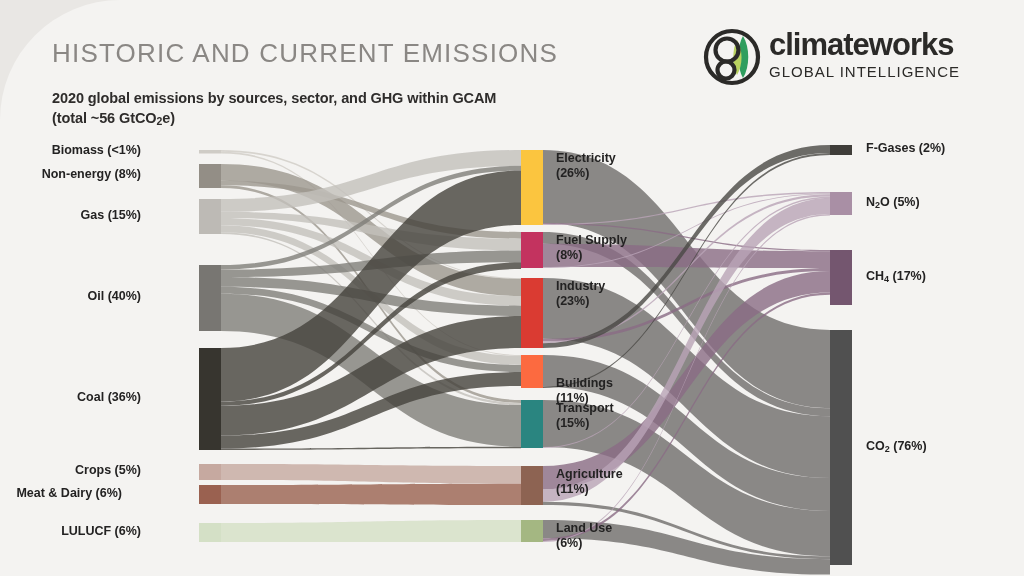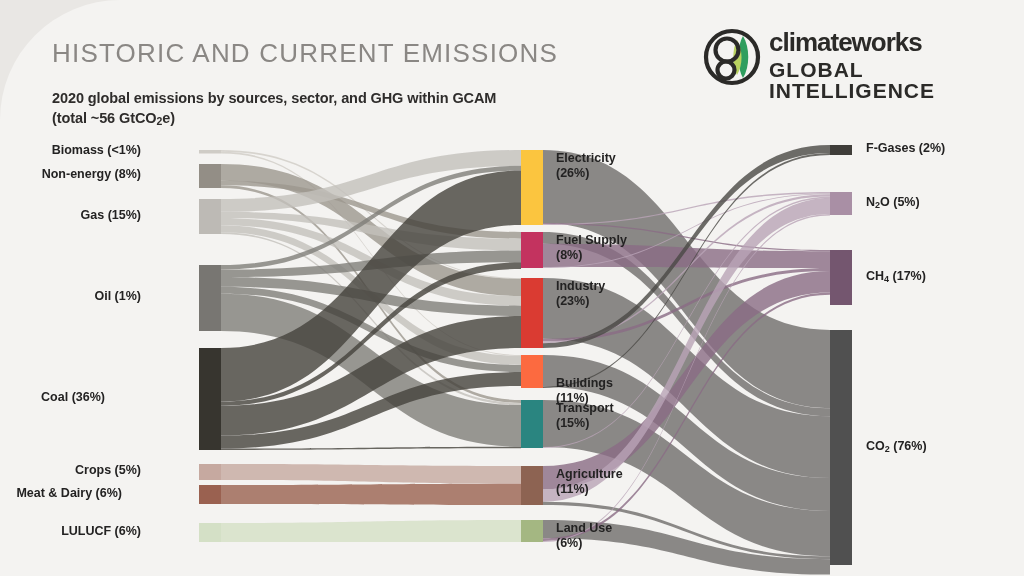--- a/index.html
+++ b/index.html
@@ -25,25 +25,25 @@
     position:absolute; left:52px; top:88px;
     font-size:14.5px; font-weight:bold; color:#2e2c2b;
     line-height:1.38; letter-spacing:-0.1px;
   }
 
   
   #logo { position:absolute; left:703px; top:28px; width:290px; height:58px; }
   #logo-mark { position:absolute; left:0; top:0; width:58px; height:58px; }
   #logo-text { position:absolute; left:66px; top:1px; }
   #logo-word {
-    font-size:26px; font-weight:bold; color:#2b2a28;
+    font-size:31px; font-weight:bold; color:#2b2a28;
     letter-spacing:-1.0px; line-height:1;
   }
   #logo-sub {
-    font-size:21px; font-weight:bold; color:#2b2a28;
+    font-size:15px; font-weight:normal; color:#2b2a28;
     letter-spacing:1.0px; line-height:1; margin-top:4px;
   }
 
   
   .lbl {
     position:absolute; font-size:12.5px; font-weight:bold;
     color:#232222; line-height:1.22; white-space:pre-line;
   }
   .lbl-left  { text-align:right; }
   .lbl-mid   { text-align:left; }
@@ -186,22 +186,22 @@
         <rect x="830" y="192" width="22" height="23" fill="#a98fa5"></rect>
         <rect x="830" y="250" width="22" height="55" fill="#74566f"></rect>
         <rect x="830" y="330" width="22" height="235" fill="#505050"></rect>
       </g>
   </svg>
 
   <div id="labels-layer">
       <div class="lbl lbl-left" style="right: 835px; top: 143.15px;">Biomass (&lt;1%)</div>
       <div class="lbl lbl-left" style="right: 835px; top: 167.4px;">Non-energy (8%)</div>
       <div class="lbl lbl-left" style="right: 835px; top: 207.9px;">Gas (15%)</div>
-      <div class="lbl lbl-left" style="right: 835px; top: 289.4px;">Oil (1%)</div>
-      <div class="lbl lbl-left" style="right: 871px; top: 390.4px; margin-left: 20px;">Coal (36%)</div>
+      <div class="lbl lbl-left" style="right: 835px; top: 289.4px;">Oil (40%)</div>
+      <div class="lbl lbl-left" style="right: 835px; top: 390.4px; margin-left: 20px;">Coal (36%)</div>
       <div class="lbl lbl-left" style="right: 835px; top: 463.4px;">Crops (5%)</div>
       <div class="lbl lbl-left" style="right: 854px; top: 485.9px;">Meat &amp; Dairy (6%)</div>
       <div class="lbl lbl-left" style="right: 835px; top: 523.9px;">LULUCF (6%)</div>
       <div class="lbl lbl-mid" style="left: 556px; top: 151px;">Electricity<br>(26%)</div>
       <div class="lbl lbl-mid" style="left: 556px; top: 233px;">Fuel Supply<br>(8%)</div>
       <div class="lbl lbl-mid" style="left: 556px; top: 279px;">Industry<br>(23%)</div>
       <div class="lbl lbl-mid" style="left: 556px; top: 376px;">Buildings<br>(11%)</div>
       <div class="lbl lbl-mid" style="left: 556px; top: 401px;">Transport<br>(15%)</div>
       <div class="lbl lbl-mid" style="left: 556px; top: 467px;">Agriculture<br>(11%)</div>
       <div class="lbl lbl-mid" style="left: 556px; top: 521px;">Land Use<br>(6%)</div>

